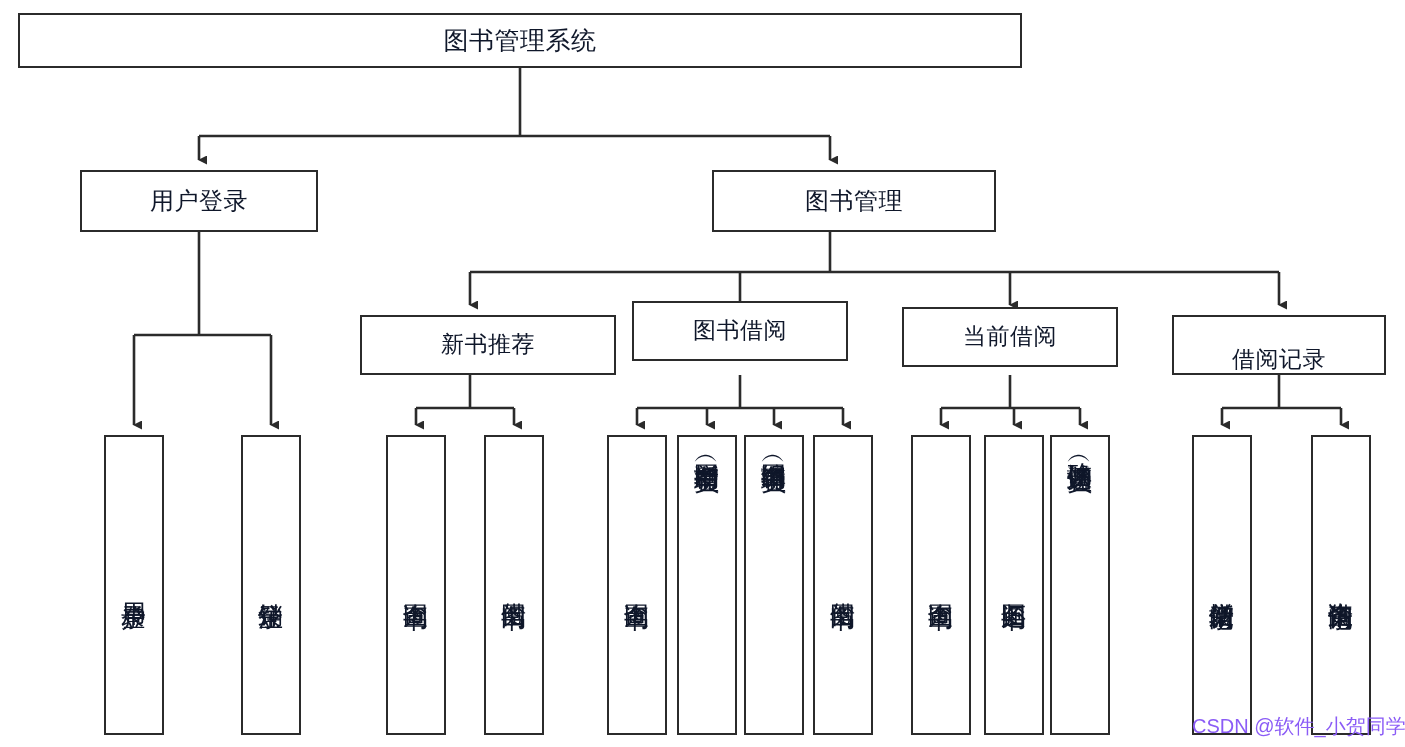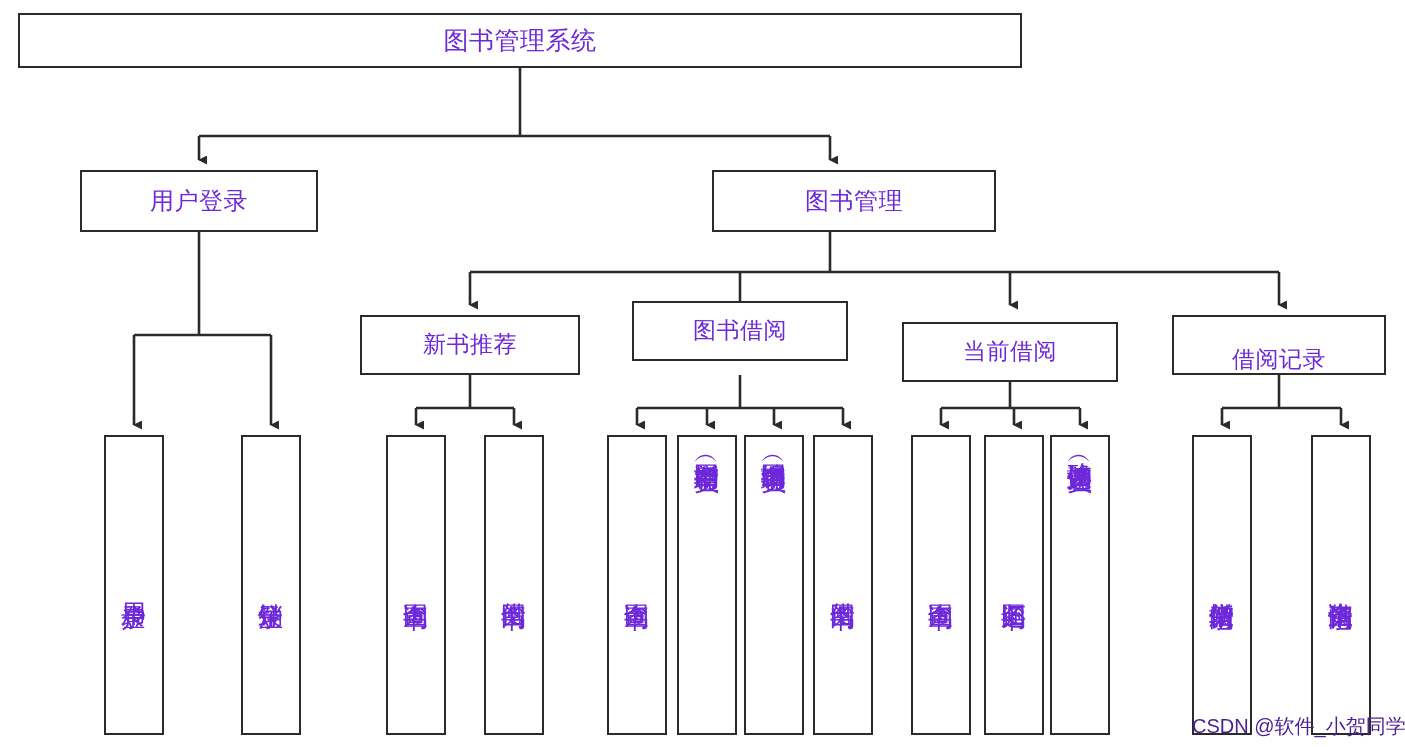--- a/index.html
+++ b/index.html
@@ -27,21 +27,21 @@
   .node-box {
     position: absolute;
     box-sizing: border-box;
     border: 2.5px solid #2b2b2b;
     background: #ffffff;
     display: flex;
     align-items: center;
     justify-content: center;
   }
   .node-label {
-    color: #6d28d9;
+    color: #0f172a;
     text-align: center;
     line-height: 1.18;
     white-space: nowrap;
     letter-spacing: 0.5px;
   }
   .node-root .node-label { font-size: 25px; }
   .node-l1 .node-label { font-size: 24px; }
   .node-l2 .node-label { font-size: 23px; }
   .node-leaf {
     align-items: flex-start;
@@ -55,21 +55,21 @@
     line-height: 1.04;
     letter-spacing: 1px;
     white-space: normal;
   }
   .node-leaf.leaf-centered {
     align-items: center;
     padding-top: 0;
   }
   .watermark {
     position: absolute;
-    color: #4c1d95;
+    color: #8b5cf6;
     font-size: 20px;
     white-space: nowrap;
     pointer-events: none;
   }
 </style>
 </head>
 <body>
 
 <div id="diagram-root">
 
@@ -119,27 +119,27 @@
   <div id="nodes-layer">
       <div class="node-box node-root" style="left: 18px; top: 13px; width: 1004px; height: 55px;">
         <div class="node-label">图书管理系统</div>
       </div>
       <div class="node-box node-l1" style="left: 80px; top: 170px; width: 238px; height: 62px;">
         <div class="node-label">用户登录</div>
       </div>
       <div class="node-box node-l1" style="left: 712px; top: 170px; width: 284px; height: 62px;">
         <div class="node-label">图书管理</div>
       </div>
-      <div class="node-box node-l2" style="left: 360px; top: 315px; width: 220px; height: 60px;">
+      <div class="node-box node-l2" style="left: 360px; top: 315px; width: 256px; height: 60px;">
         <div class="node-label">新书推荐</div>
       </div>
       <div class="node-box node-l2" style="left: 632px; top: 301px; width: 216px; height: 60px;">
         <div class="node-label">图书借阅</div>
       </div>
-      <div class="node-box node-l2" style="left: 902px; top: 322px; width: 216px; height: 60px; align-items: center;">
+      <div class="node-box node-l2" style="left: 902px; top: 307px; width: 216px; height: 60px; align-items: center;">
         <div class="node-label">当前借阅</div>
       </div>
       <div class="node-box node-l2" style="left: 1172px; top: 315px; width: 214px; height: 60px; align-items: flex-end;">
         <div class="node-label">借阅记录</div>
       </div>
       <div class="node-box node-leaf leaf-centered" style="left: 104px; top: 435px; width: 60px; height: 300px;">
         <div class="node-label">用户登录</div>
       </div>
       <div class="node-box node-leaf leaf-centered" style="left: 241px; top: 435px; width: 60px; height: 300px;">
         <div class="node-label">注销登录</div>

